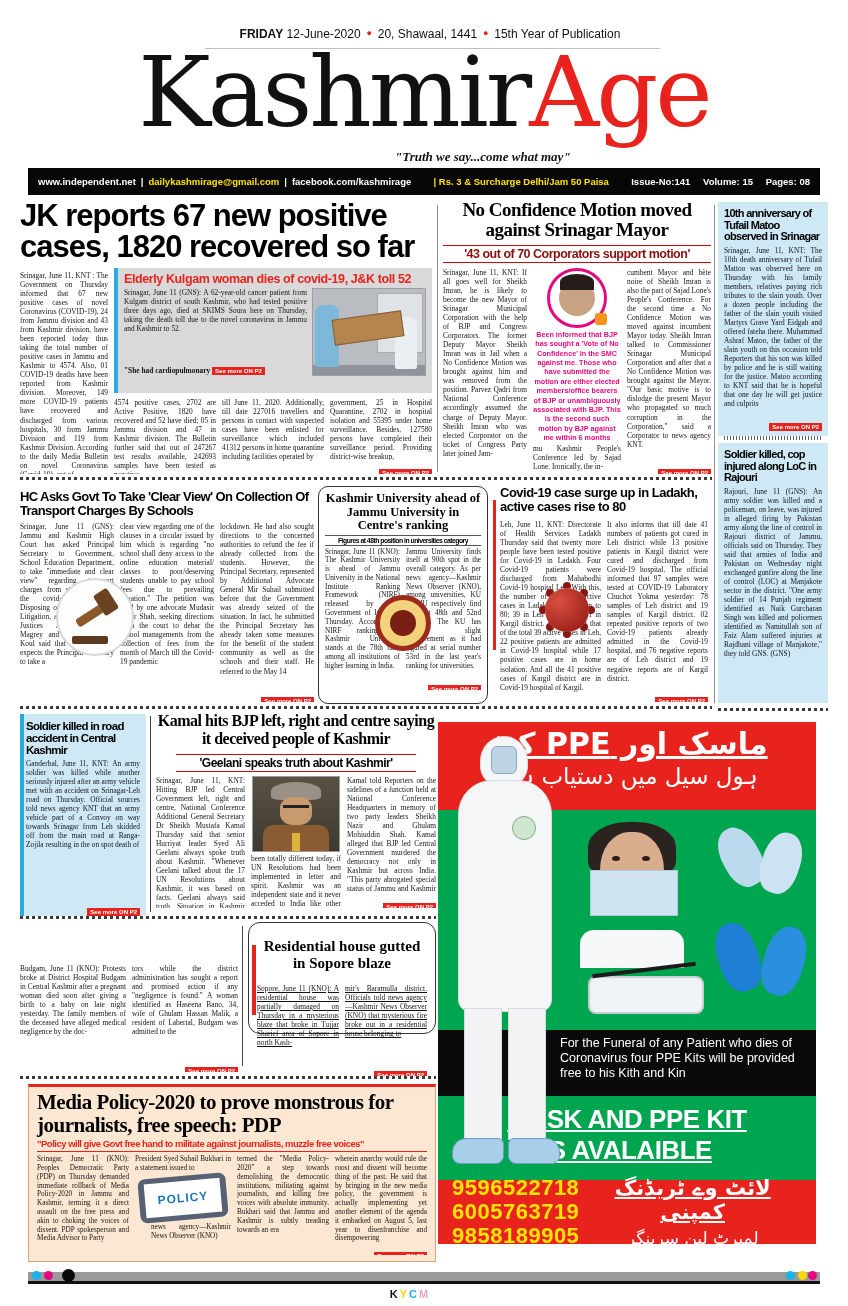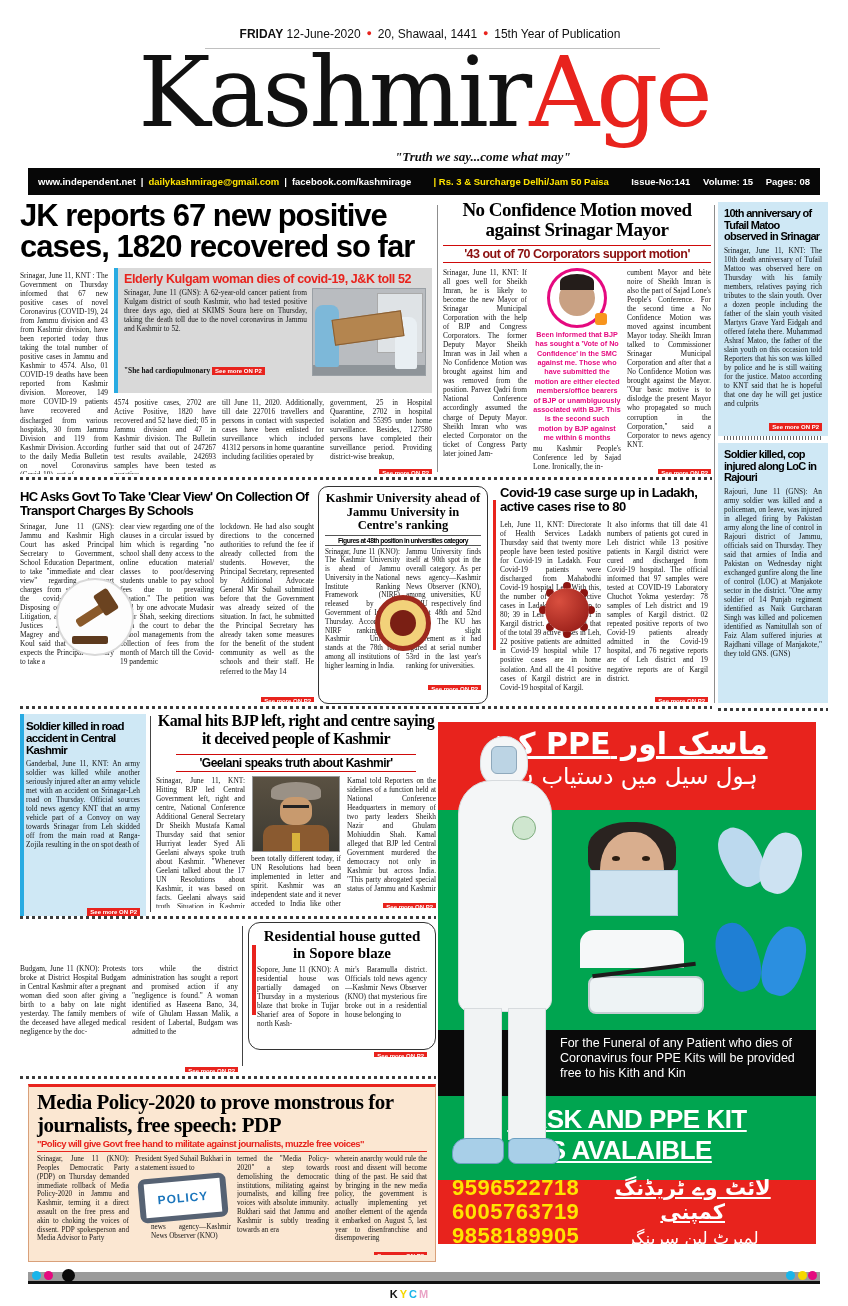--- a/index.html
+++ b/index.html
@@ -237,24 +237,24 @@
   <div class="abs cols" style="left:20px;top:964px;width:218px;height:108px;">
     <div class="col body-text">Budgam, June 11 (KNO): Protests broke at District Hospital Budgam in Central Kashmir after a pregnant woman died soon after giving a birth to a baby on late night yesterday. The family members of the deceased have alleged medical negligence by the doc-</div>
     <div class="col">
       <div class="body-text" style="height:94px;">tors while the district administration has sought a report and promised action if any "negligence is found."  A woman identified as Haseena Bano, 34, wife of Ghulam Hassan Malik, a resident of Labertal, Budgam was admitted to the</div>
       <div class="badge-row"><span class="more">See more ON P2</span></div>
     </div>
   </div>
 
   <div class="abs vline" style="left:242px;top:926px;height:140px;background:#444;"></div>
 
-  <div class="abs" style="left:248px;top:922px;width:188px;height:128px;border:1.5px solid #333;border-radius:12px;box-sizing:border-box;padding:5px 8px;">
+  <div class="abs" style="left:248px;top:922px;width:188px;height:112px;border:1.5px solid #333;border-radius:12px;box-sizing:border-box;padding:15px 8px;">
     <div class="abs" style="left:3px;top:22px;width:3.5px;height:70px;background:#e8231d;"></div>
     <div class="h-serif" style="font-size:15px;line-height:1.1;text-align:center;">Residential house gutted in Sopore blaze</div>
-    <div class="cols" style="margin-top:4px;height:92px;">
+    <div class="cols" style="margin-top:13px;height:92px;text-decoration:underline;">
       <div class="col body-text">Sopore, June 11 (KNO): A residential house was partially damaged on Thursday in a mysterious blaze that broke in Tujjar Sharief area of Sopore in north Kash-</div>
       <div class="col">
         <div class="body-text" style="height:78px;">mir's Baramulla district.  Officials told news agency—Kashmir News Observer (KNO) that mysterious fire broke out in a residential house belonging to</div>
         <div class="badge-row"><span class="more">See more ON P2</span></div>
       </div>
     </div>
   </div>
 
   <div class="abs dash-h" style="left:20px;top:1076px;width:416px;"></div>
 

